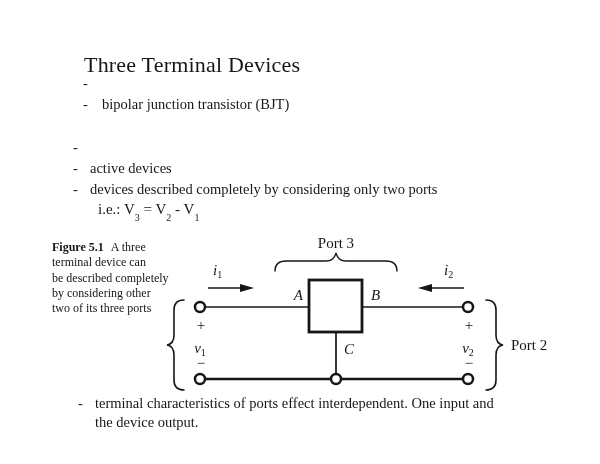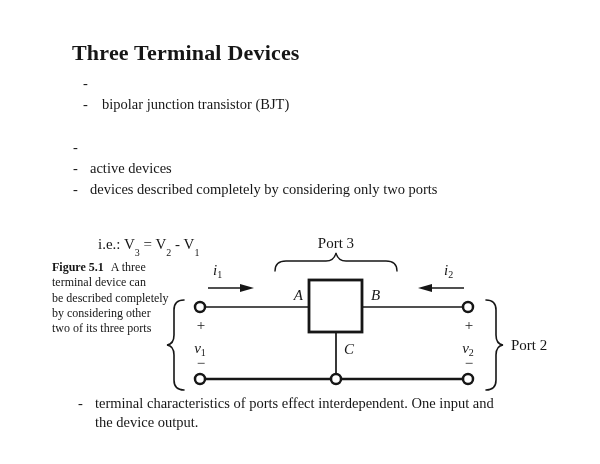--- a/index.html
+++ b/index.html
@@ -6,31 +6,31 @@
   body {
     width:600px; height:464px;
     background:#ffffff;
     font-family:"Liberation Serif", serif;
     color:#161616;
     position:relative;
     overflow:hidden;
   }
   .abs { position:absolute; }
   .title {
-    font-size:22px; font-weight:bold; margin:0; letter-spacing:0.2px;
+    font-size:22px; font-weight:normal; margin:12px; letter-spacing:0.2px;
     white-space:nowrap;
   }
   .bullet-list { display:block; }
   .bullet { display:flex; align-items:baseline; }
   .bullet .dash { flex:none; }
   .device-bullets { font-size:14.5px; line-height:20.5px; }
   .device-bullets .dash { width:19px; }
   .property-bullets { font-size:14.5px; line-height:21px; }
   .property-bullets .dash { width:17px; }
-  .formula { font-size:15px; white-space:nowrap;margin-top:35px; }
+  .formula { font-size:15px; white-space:nowrap; }
   .formula sub { font-size:10px; position:relative; top:3px; line-height:0; }
   .figure-caption { font-size:12px; line-height:15.3px; width:130px; }
   .figure-caption .fig-label { font-weight:bold; }
   .figure-caption .fig-first { margin-left:7px; }
   .closing-bullet { font-size:14.5px; line-height:19px; display:flex; }
   .closing-bullet .dash { width:17px; flex:none; }
   svg text {
     font-family:"Liberation Serif", serif;
     fill:#161616;
     font-size:15px;
@@ -63,21 +63,21 @@
   <div class="bullet">
     <span class="dash">-</span>
     <span>devices described completely by considering only two ports</span>
   </div>
 </div>
 
 <div class="abs formula" style="left:98px; top:201px;">
   <span>i.e.: V</span><sub>3</sub><span> = V</span><sub>2</sub><span> - V</span><sub>1</sub>
 </div>
 
-<div class="abs figure-caption" style="left:52px; top:260px;">
+<div class="abs figure-caption" style="left:52px; top:240px;">
   <div>
     <span class="fig-label">Figure 5.1</span><span class="fig-first">A three</span>
   </div>
   <div>terminal device can</div>
   <div>be described completely</div>
   <div>by considering other</div>
   <div>two of its three ports</div>
 </div>
 
 <svg class="abs" style="left:153px; top:226px;" width="417" height="174" viewBox="153 226 417 174">

